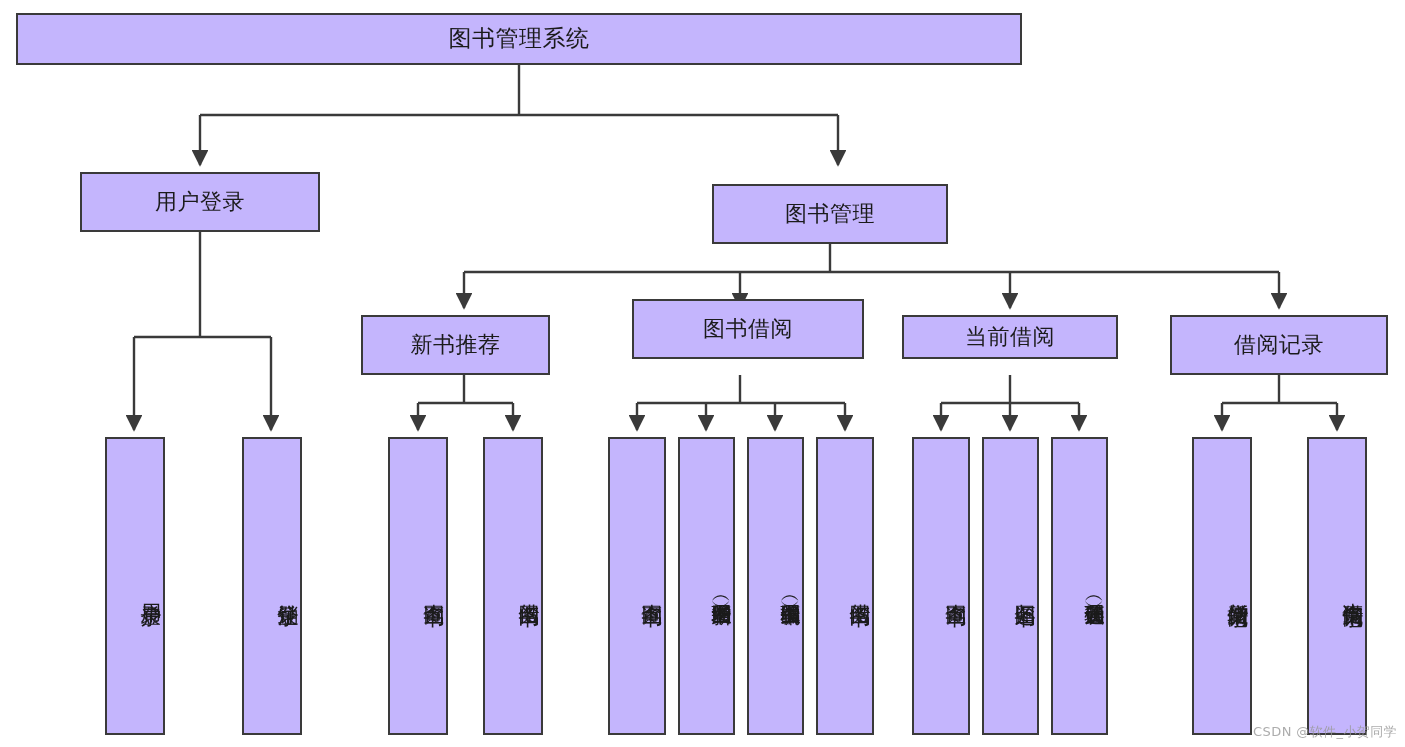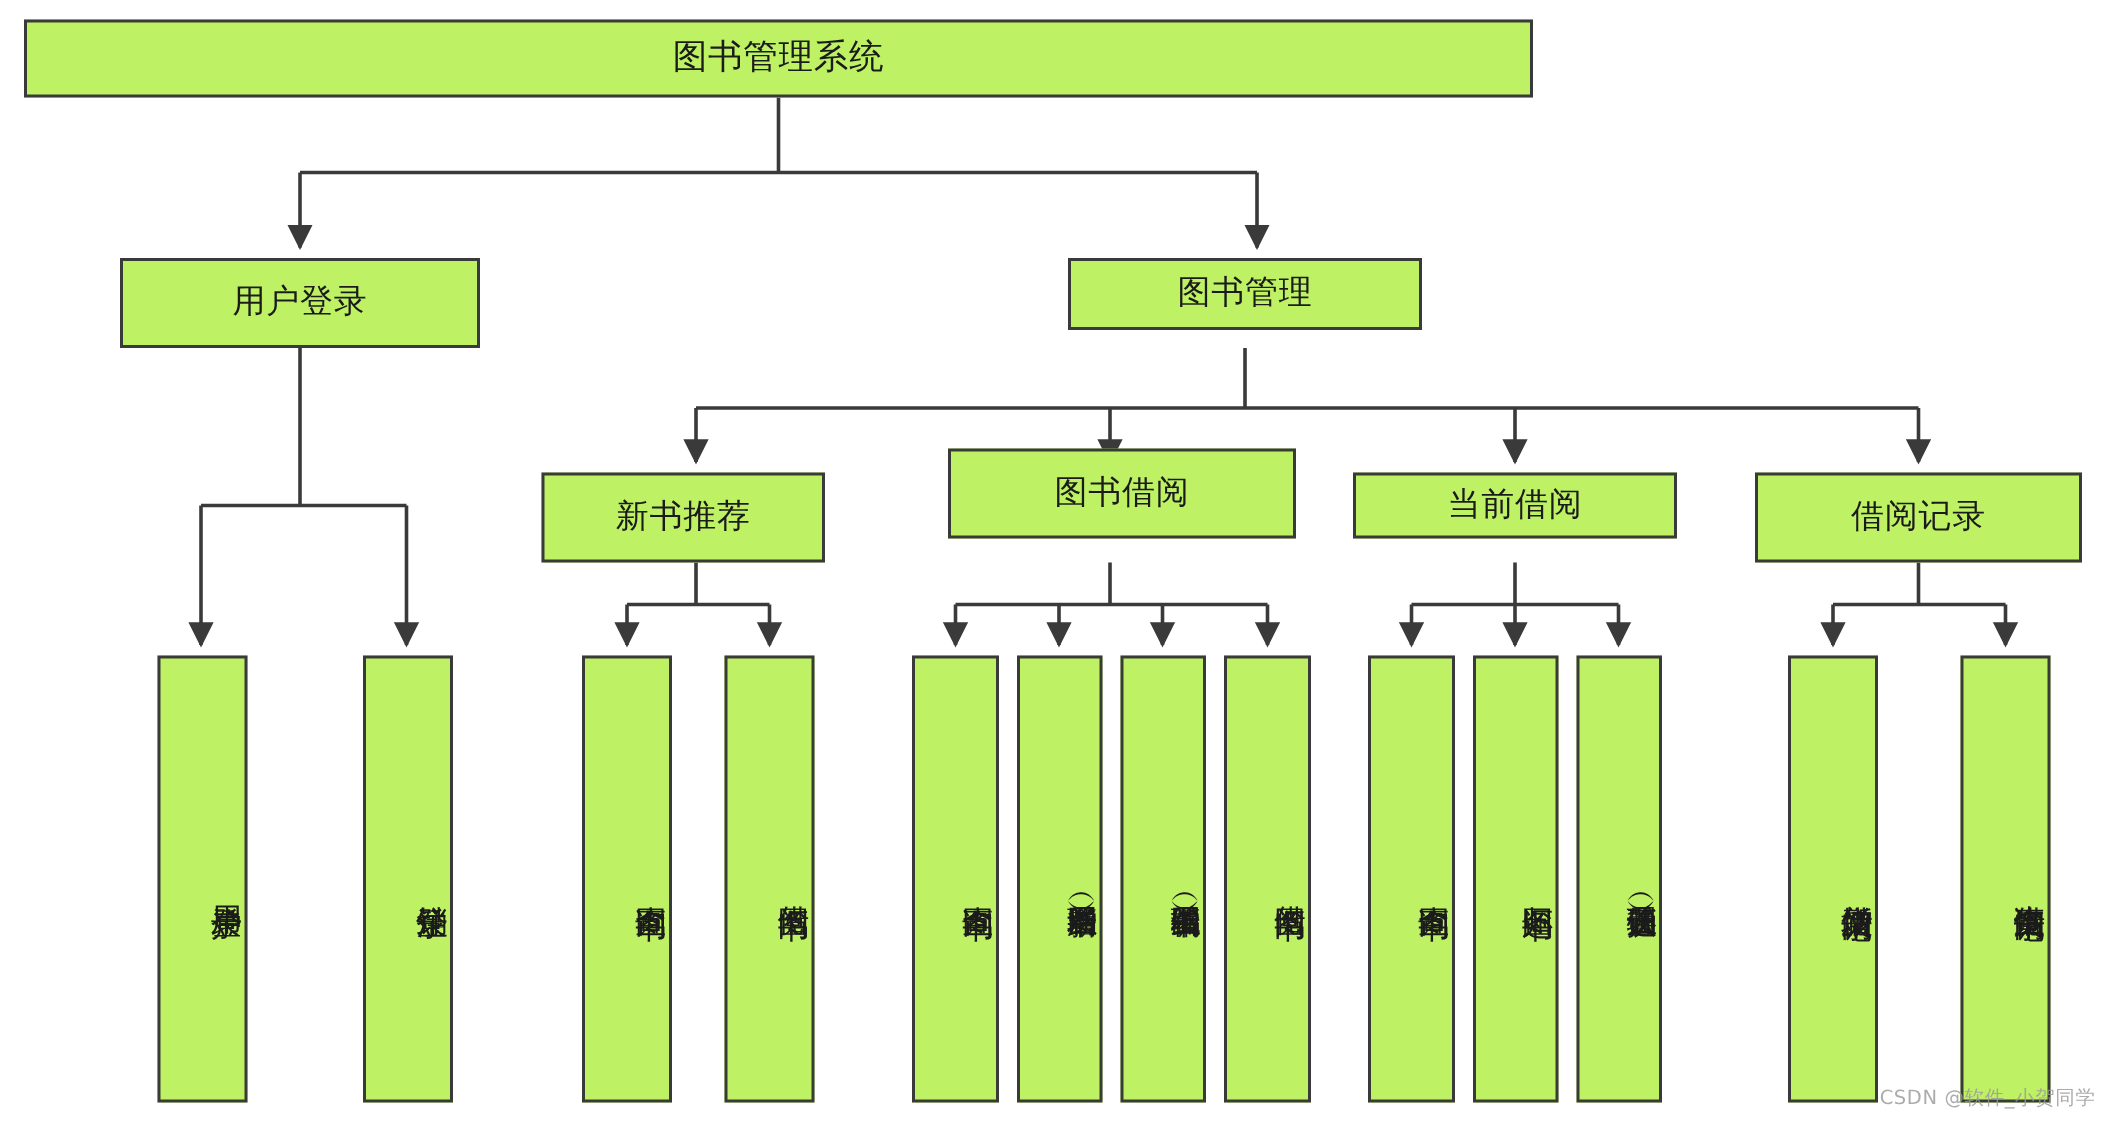--- a/index.html
+++ b/index.html
@@ -22,21 +22,21 @@
     left: 0;
     top: 0;
     width: 1405px;
     height: 747px;
     pointer-events: none;
   }
   .node {
     position: absolute;
     box-sizing: border-box;
     border: 2px solid #3a3a3a;
-    background: #bef264;
+    background: #c4b5fd;
     display: flex;
     align-items: center;
     justify-content: center;
     color: #1b1b1b;
     line-height: 1.18;
   }
   .node.horiz {
     font-size: 22px;
     letter-spacing: 0.5px;
   }
@@ -122,21 +122,21 @@
     </g>
   </svg>
 
   <div class="node horiz root" style="left:16px; top:13px; width:1006px; height:52px;">
     <span>图书管理系统</span>
   </div>
 
   <div class="node horiz" style="left:80px; top:172px; width:240px; height:60px;">
     <span>用户登录</span>
   </div>
-  <div class="node horiz" style="left:712px; top:172px; width:236px; height:48px;">
+  <div class="node horiz" style="left:712px; top:184px; width:236px; height:60px;">
     <span>图书管理</span>
   </div>
 
   <div class="node horiz" style="left:361px; top:315px; width:189px; height:60px;">
     <span>新书推荐</span>
   </div>
   <div class="node horiz" style="left:632px; top:299px; width:232px; height:60px;">
     <span>图书借阅</span>
   </div>
   <div class="node horiz" style="left:902px; top:315px; width:216px; height:44px;">

